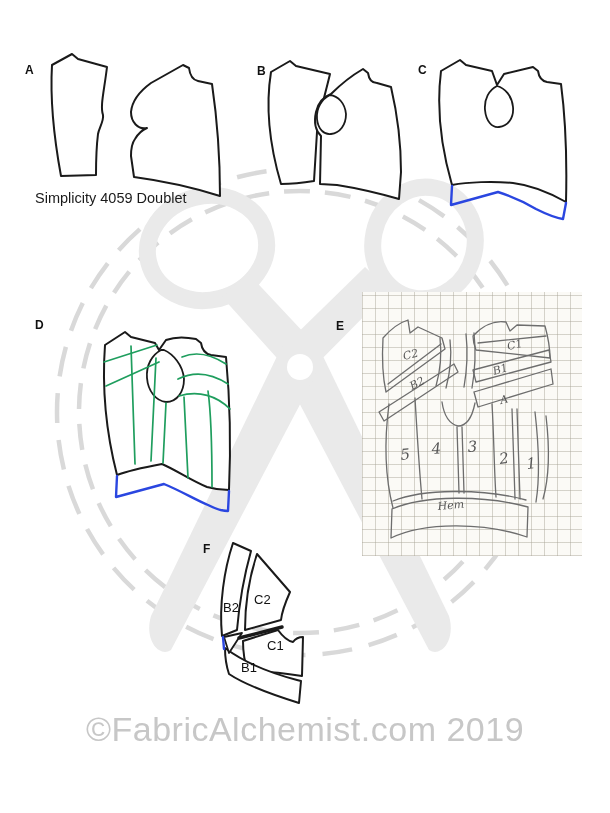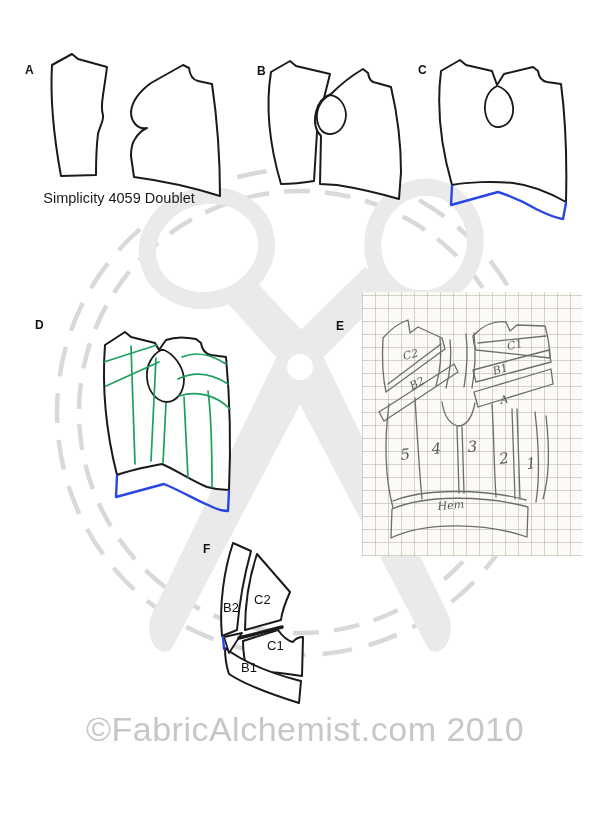--- a/index.html
+++ b/index.html
@@ -18,21 +18,21 @@
   .f-label{font:13px "Liberation Sans", sans-serif;fill:#111111;}
   
   .wm-fill{fill:var(--scissors-gray);}
   .wm-dash{fill:none;stroke:var(--dash-gray);stroke-width:4.5;}
   
   .step-label{
     position:absolute;font:700 12px "Liberation Sans", sans-serif;color:#111111;
   }
   
   #caption{
-    position:absolute;left:29px;top:190px;width:180px;text-align:center;
+    position:absolute;left:35px;top:190px;width:180px;text-align:left;
     font:500 14.5px "Liberation Sans", sans-serif;color:#1a1a1a;line-height:16px;
   }
   
   #sketch{
     position:absolute;left:362px;top:292px;width:220px;height:264px;
     background-color:#fbfaf6;
     background-image:
       repeating-linear-gradient(0deg, rgba(166,162,148,0.45) 0px, rgba(166,162,148,0.45) 1px, transparent 1px, transparent 13px),
       repeating-linear-gradient(90deg, rgba(166,162,148,0.45) 0px, rgba(166,162,148,0.45) 1px, transparent 1px, transparent 13px);
   }
@@ -168,15 +168,15 @@
   <div class="step-label" style="left:257px;top:64px;">B</div>
   <div class="step-label" style="left:418px;top:63px;">C</div>
   <div class="step-label" style="left:35px;top:318px;">D</div>
   <div class="step-label" style="left:336px;top:319px;">E</div>
   <div class="step-label" style="left:203px;top:542px;">F</div>
 
   <div id="caption">
     <div>Simplicity 4059 Doublet</div>
   </div>
 
-  <div id="copyright">©FabricAlchemist.com 2010</div>
+  <div id="copyright">©FabricAlchemist.com 2019</div>
 
 </div>
 
 </body></html>

